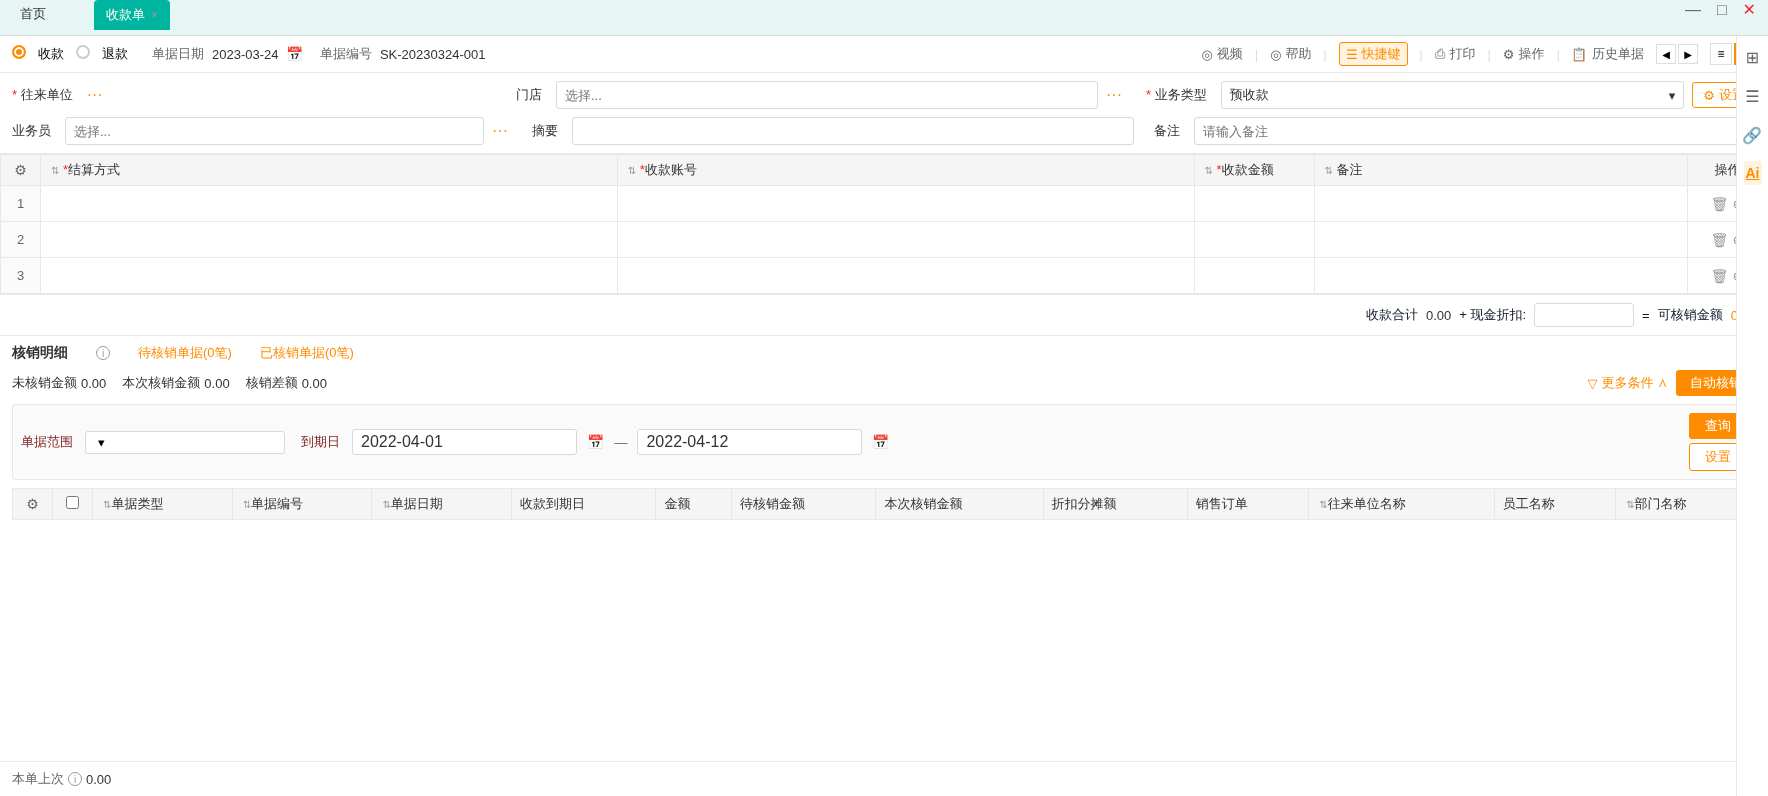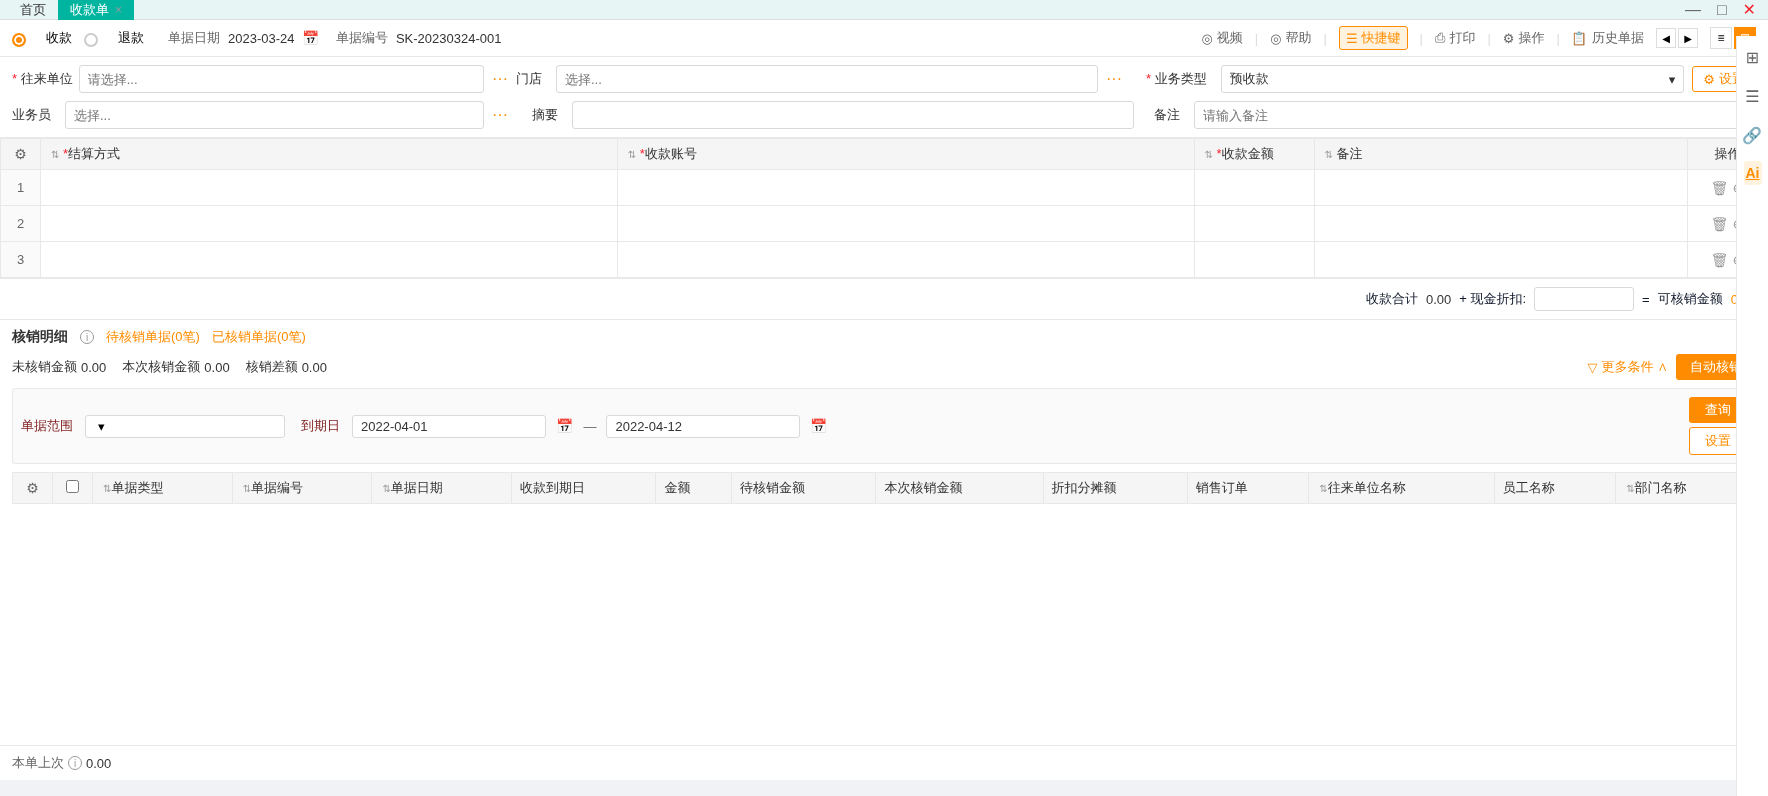--- a/index.html
+++ b/index.html
@@ -1,40 +1,40 @@
 <!DOCTYPE html>
 <html><head>
   <meta charset="utf-8">
   <style>
     * { box-sizing: border-box; margin: 0; padding: 0; font-family: 'Microsoft YaHei', Arial, sans-serif; font-size: 13px; }
     body { background: #f0f2f5; width: 1768px; height: 796px; overflow: hidden; }
 
     
     .tab-bar {
-      display: flex; align-items: center; background: #f0f2f5; height: 20px;
+      display: flex; align-items: flex-start; background: #f0f2f5; height: 36px;
       border-bottom: 1px solid #ddd; padding: 0 8px;
     }
     .tab-item {
       display: flex; align-items: center; height: 28px; padding: 0 12px;
       border-radius: 4px 4px 0 0; cursor: pointer; font-size: 13px;
     }
     .tab-close { margin-left: 6px; cursor: pointer; color: #999; font-size: 12px; }
     .tab-bar-right { margin-left: auto; display: flex; align-items: center; gap: 8px; }
     .window-btn { cursor: pointer; color: #666; font-size: 16px; padding: 0 4px; }
 
     
     .main-content { background: #fff; height: calc(796px - 36px); display: flex; flex-direction: column; }
 
     
     .top-toolbar {
       display: flex; align-items: center; padding: 6px 12px; background: #fff;
       border-bottom: 1px solid #e8e8e8; gap: 16px; flex-shrink: 0;
     }
     .radio-group { display: flex; align-items: center; gap: 12px; }
-    .radio-item { display: flex; align-items: flex-end; gap: 20px; cursor: pointer; }
+    .radio-item { display: flex; align-items: flex-start; gap: 12px; cursor: pointer; }
     .radio-dot { width: 14px; height: 14px; border-radius: 50%; border: 2px solid #ccc; }
     .radio-dot.active { border-color: #ff8c00; background: #ff8c00; box-shadow: inset 0 0 0 2px #fff; }
     .doc-info { display: flex; align-items: center; gap: 8px; margin-left: 8px; }
     .doc-label { color: #666; }
     .doc-value { color: #333; font-weight: 500; }
     .calendar-icon { color: #ff8c00; cursor: pointer; font-size: 14px; }
     .toolbar-actions { margin-left: auto; display: flex; align-items: center; gap: 12px; }
     .toolbar-btn { display: flex; align-items: center; gap: 4px; color: #666; cursor: pointer; font-size: 12px; }
     .toolbar-btn.highlighted { background: #fff3e0; border: 1px solid #ff8c00; border-radius: 3px; padding: 2px 6px; color: #ff8c00; }
     .nav-arrows { display: flex; gap: 2px; }
@@ -90,21 +90,21 @@
     }
     .summary-text { color: #0f172a; }
     .summary-value { color: #333; }
     .summary-highlight { color: #ff8c00; font-weight: 500; }
     .summary-input {
       width: 100px; height: 24px; border: 1px solid #d9d9d9; border-radius: 3px; padding: 0 6px; font-size: 13px;
     }
 
     
     .verify-section { flex: 1; overflow-y: auto; padding: 8px 12px; background: #fff; }
-    .verify-header { display: flex; align-items: center; gap: 12px; margin-bottom: 8px; }
+    .verify-header { display: flex; align-items: center; gap: 28px; margin-bottom: 8px; }
     .verify-title { font-size: 14px; font-weight: 600; color: #333; }
     .info-icon { color: #999; cursor: pointer; font-size: 12px; border: 1px solid #999; border-radius: 50%; width: 14px; height: 14px; display: inline-flex; align-items: center; justify-content: center; font-size: 10px; }
     .tab-link { color: #ff8c00; cursor: pointer; font-size: 13px; }
     .stats-row { display: flex; align-items: center; gap: 16px; margin-bottom: 8px; }
     .stat-item { display: flex; align-items: center; gap: 4px; color: #333; }
     .stat-value { color: #333; }
     .filter-actions { margin-left: auto; display: flex; align-items: center; gap: 8px; }
     .filter-btn { color: #ff8c00; cursor: pointer; display: flex; align-items: center; gap: 4px; }
     .auto-btn {
       background: #ff8c00; color: #fff; border: none; border-radius: 3px;
@@ -117,21 +117,21 @@
       border: 1px solid #e8e8e8; border-radius: 3px; margin-bottom: 8px; background: #fafafa;
     }
     .filter-field { display: flex; align-items: center; gap: 6px; }
     .filter-label { color: #7f1d1d; white-space: nowrap; }
     .filter-select {
       display: flex; align-items: center; gap: 4px; border: 1px solid #d9d9d9;
       border-radius: 3px; padding: 3px 8px; background: #fff; cursor: pointer; min-width: 200px;
     }
     .date-input {
       border: 1px solid #d9d9d9; border-radius: 3px; padding: 3px 8px;
-      background: #fff; color: #333; font-size: 13px; min-width: 100px;
+      background: #fff; color: #333; font-size: 16px; min-width: 100px;
     }
     .date-sep { color: #666; }
     .query-btn {
       background: #ff8c00; color: #fff; border: none; border-radius: 3px;
       padding: 4px 16px; cursor: pointer; font-size: 13px; margin-left: auto;
     }
     .setting-btn {
       background: #fff; color: #ff8c00; border: 1px solid #ff8c00; border-radius: 3px;
       padding: 4px 14px; cursor: pointer; font-size: 13px;
     }
@@ -178,21 +178,21 @@
     .sidebar-icon { cursor: pointer; color: #666; font-size: 16px; padding: 4px; }
     .sidebar-icon.active { color: #ff8c00; background: #fff3e0; border-radius: 3px; text-decoration: underline; }
 
     
     .verify-section::-webkit-scrollbar { width: 6px; }
     .verify-section::-webkit-scrollbar-track { background: #f0f2f5; }
     .verify-section::-webkit-scrollbar-thumb { background: #ccc; border-radius: 3px; }
 
     
     .tab-bar { background: #e8f5f5; }
-    .tab-item.active-teal { background: #00b5a0; color: #fff; border: none; border-radius: 4px 4px 0 0; padding: 0 12px; height: 30px; }
+    .tab-item.active-teal { background: #00b5a0; color: #fff; border: none; border-radius: 4px 4px 0 0; padding: 0 12px; height: 30px; margin-left: 36px; }
     .tab-item.home-style { color: #333; padding: 0 12px; }
   </style>
 </head>
 <body>
 
 <div class="tab-bar">
   <div class="tab-item home-style">
     <span>首页</span>
   </div>
   <div class="tab-item active-teal" style="display:flex;align-items:center;">
@@ -268,21 +268,20 @@
         <div class="view-icon active">⊞</div>
       </div>
     </div>
   </div>
 
   <div class="form-section">
     <div class="form-row">
 
       <div class="form-field" style="max-width:500px;">
         <span class="label required">往来单位</span>
-        <input class="form-input" placeholder="请选择..." type="text" style="width: 300px;">
         <span class="more-btn">···</span>
       </div>
 
       <div class="form-field" style="flex:1; margin-left:4px;">
         <span class="label">门店</span>
         <input class="form-input" placeholder="选择..." type="text" style="width: 300px; margin-left: 8px;">
         <span class="more-btn">···</span>
       </div>
 
       <div class="form-field" style="margin-left:20px; align-items:center;">

